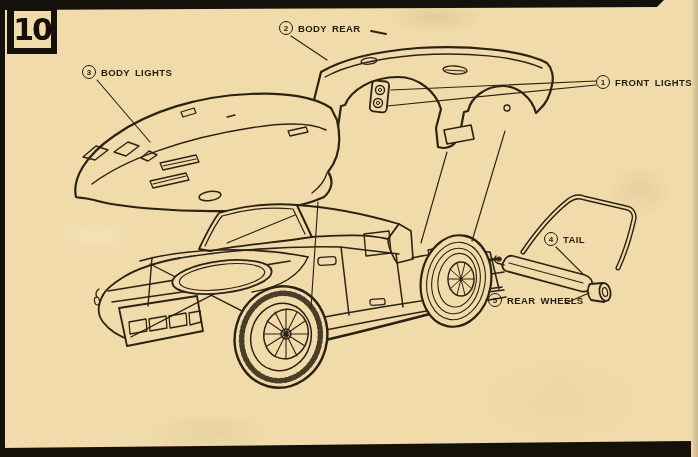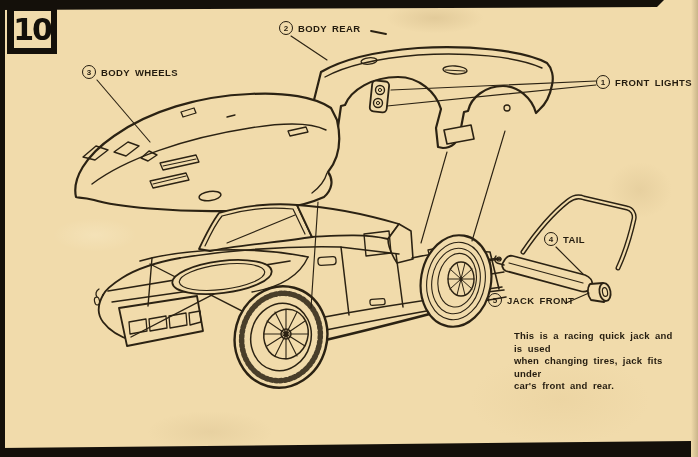--- a/index.html
+++ b/index.html
@@ -187,28 +187,25 @@
   <div class="callout" id="callout-tail-lights">
     <span class="num">1</span>
     <span class="txt">FRONT LIGHTS</span>
   </div>
   <div class="callout" id="callout-body-rear">
     <span class="num">2</span>
     <span class="txt">BODY REAR</span>
   </div>
   <div class="callout" id="callout-body-front">
     <span class="num">3</span>
-    <span class="txt">BODY WHEELS</span>
+    <span class="txt">BODY LIGHTS</span>
   </div>
   <div class="callout" id="callout-jack">
     <span class="num">4</span>
     <span class="txt">TAIL</span>
   </div>
   <div class="callout" id="callout-jack-wheels">
     <span class="num">5</span>
-    <span class="txt">JACK FRONT</span>
-  </div>
-
-  <div class="note">This is a racing quick jack and is used
-when changing tires, jack fits under
-car's front and rear.</div>
+    <span class="txt">REAR WHEELS</span>
+  </div>
+
 
 </div>
 
 </body></html>

